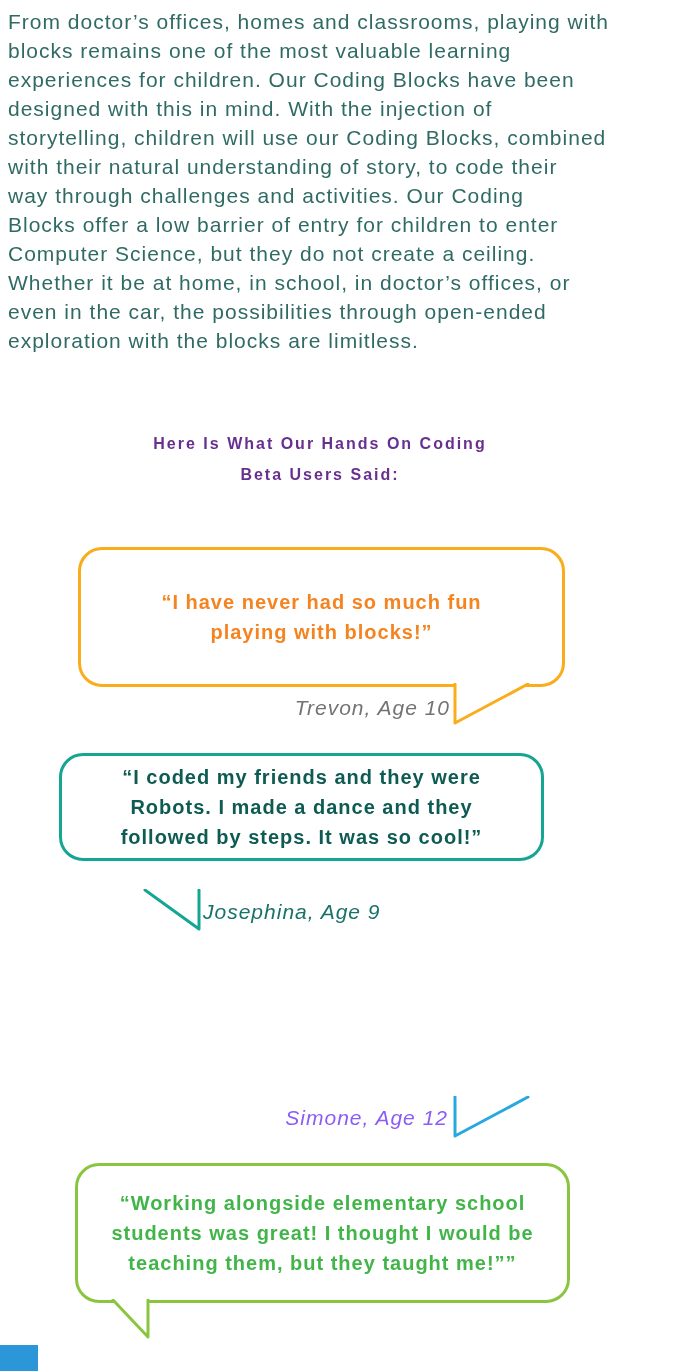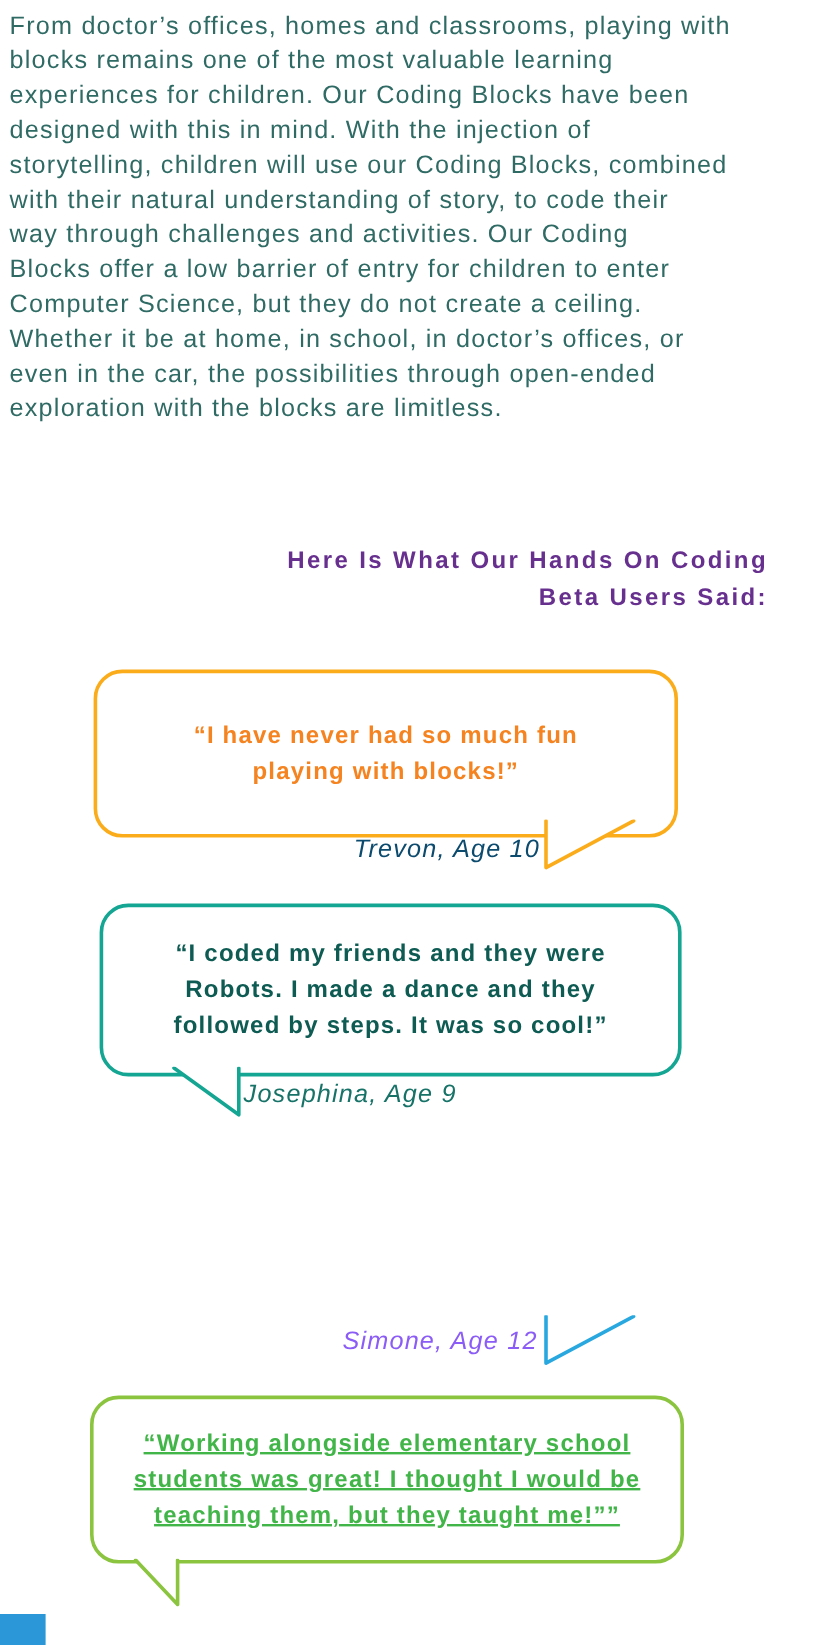--- a/index.html
+++ b/index.html
@@ -10,42 +10,42 @@
     overflow:hidden;
     font-family:"Liberation Sans","DejaVu Sans",sans-serif;
   }
   .intro{
     position:absolute;left:8px;top:7px;width:689px;
     font-size:21px;line-height:29px;letter-spacing:1px;
     white-space:pre-line;
     color:#2F6B64;
   }
   .heading{
-    position:absolute;left:0;top:452px;width:640px;
-    text-align:right;font-weight:bold;
-    font-size:20px;line-height:31px;letter-spacing:2px;
+    position:absolute;left:0;top:428px;width:640px;
+    text-align:center;font-weight:bold;
+    font-size:16px;line-height:31px;letter-spacing:2px;
     white-space:pre-line;
     color:#67308F;
   }
   .bubble{
     position:absolute;
     box-sizing:border-box;
     background:#ffffff;
     border:3px solid;
     border-radius:24px;
     display:flex;align-items:center;justify-content:center;
   }
   .quote{
     text-align:center;font-weight:bold;
     font-size:20px;line-height:30px;letter-spacing:1px;
     white-space:pre-line;
     padding:0 6px;
   }
   .b1{left:78px;top:547px;width:487px;height:140px;}
-  .b2{left:83px;top:753px;width:485px;height:144px;}
+  .b2{left:59px;top:753px;width:485px;height:108px;}
   .b3{left:75px;top:962px;width:490px;height:138px;}
   .b4{left:75px;top:1163px;width:495px;height:140px;}
   .attribution{
     position:absolute;
     font-style:italic;
     font-size:21px;letter-spacing:1px;
   }
   .a1{left:200px;top:696px;width:250px;text-align:right;}
   .a2{left:203px;top:900px;}
   .a3{left:198px;top:1106px;width:250px;text-align:right;}
@@ -73,31 +73,31 @@
 way through challenges and activities.  Our Coding
 Blocks offer a low barrier of entry for children to enter
 Computer Science, but they do not create a ceiling.
 Whether it be at home, in school, in doctor’s offices, or
 even in the car, the possibilities through open-ended
 exploration with the blocks are limitless.</div>
 
   <div class="heading" style="color: rgb(103, 48, 143);">Here Is What Our Hands On Coding
 Beta Users Said:</div>
 
-  <div class="bubble b1" style="border-color: rgb(251, 172, 27); margin-top: 11px;">
+  <div class="bubble b1" style="border-color: rgb(251, 172, 27);">
     <div class="quote" style="color: rgb(245, 131, 31);">“I have never had so much fun
 playing with blocks!”</div>
   </div>
   <div class="tail t1" style="color: rgb(251, 172, 27);">
     <svg width="80" height="44" viewBox="0 0 80 44">
       <polygon points="3,1 3,40 76,1" fill="#ffffff"></polygon>
       <path d="M3,1 L3,40 L76,1" fill="none" stroke="currentColor" stroke-width="3" stroke-linejoin="round" stroke-linecap="round"></path>
     </svg>
   </div>
-  <div class="attribution a1" style="color: #0c4a6e;">Trevon, Age 10</div>
+  <div class="attribution a1" style="color: #737373;">Trevon, Age 10</div>
 
   <div class="bubble b2" style="border-color: rgb(20, 165, 147);">
     <div class="quote" style="color: rgb(13, 91, 82);">“I coded my friends and they were
 Robots. I made a dance and they
 followed by steps. It was so cool!”</div>
   </div>
   <div class="tail t2" style="color: rgb(20, 165, 147);">
     <svg width="60" height="44" viewBox="0 0 60 44">
       <polygon points="2,1 56,40 56,1" fill="#ffffff"></polygon>
       <path d="M2,1 L56,40 L56,1" fill="none" stroke="currentColor" stroke-width="3" stroke-linejoin="round" stroke-linecap="round"></path>
@@ -107,21 +107,21 @@
 
   <div class="tail t3" style="color: rgb(41, 168, 224);">
     <svg width="80" height="44" viewBox="0 0 80 44">
       <polygon points="3,1 3,40 76,1" fill="#ffffff"></polygon>
       <path d="M3,1 L3,40 L76,1" fill="none" stroke="currentColor" stroke-width="3" stroke-linejoin="round" stroke-linecap="round"></path>
     </svg>
   </div>
   <div class="attribution a3" style="color: #8b5cf6;">Simone, Age 12</div>
 
   <div class="bubble b4" style="border-color: rgb(139, 197, 63);">
-    <div class="quote" style="color: rgb(66, 181, 73); text-decoration: underline;">“Working alongside elementary school
+    <div class="quote" style="color: rgb(66, 181, 73);">“Working alongside elementary school
 students was great! I thought I would be
 teaching them, but they taught me!””</div>
   </div>
   <div class="tail t4" style="color: rgb(139, 197, 63);">
     <svg width="42" height="42" viewBox="0 0 42 42">
       <polygon points="2,1 37,38 37,1" fill="#ffffff"></polygon>
       <path d="M2,1 L37,38 L37,1" fill="none" stroke="currentColor" stroke-width="3" stroke-linejoin="round" stroke-linecap="round"></path>
     </svg>
   </div>
 

